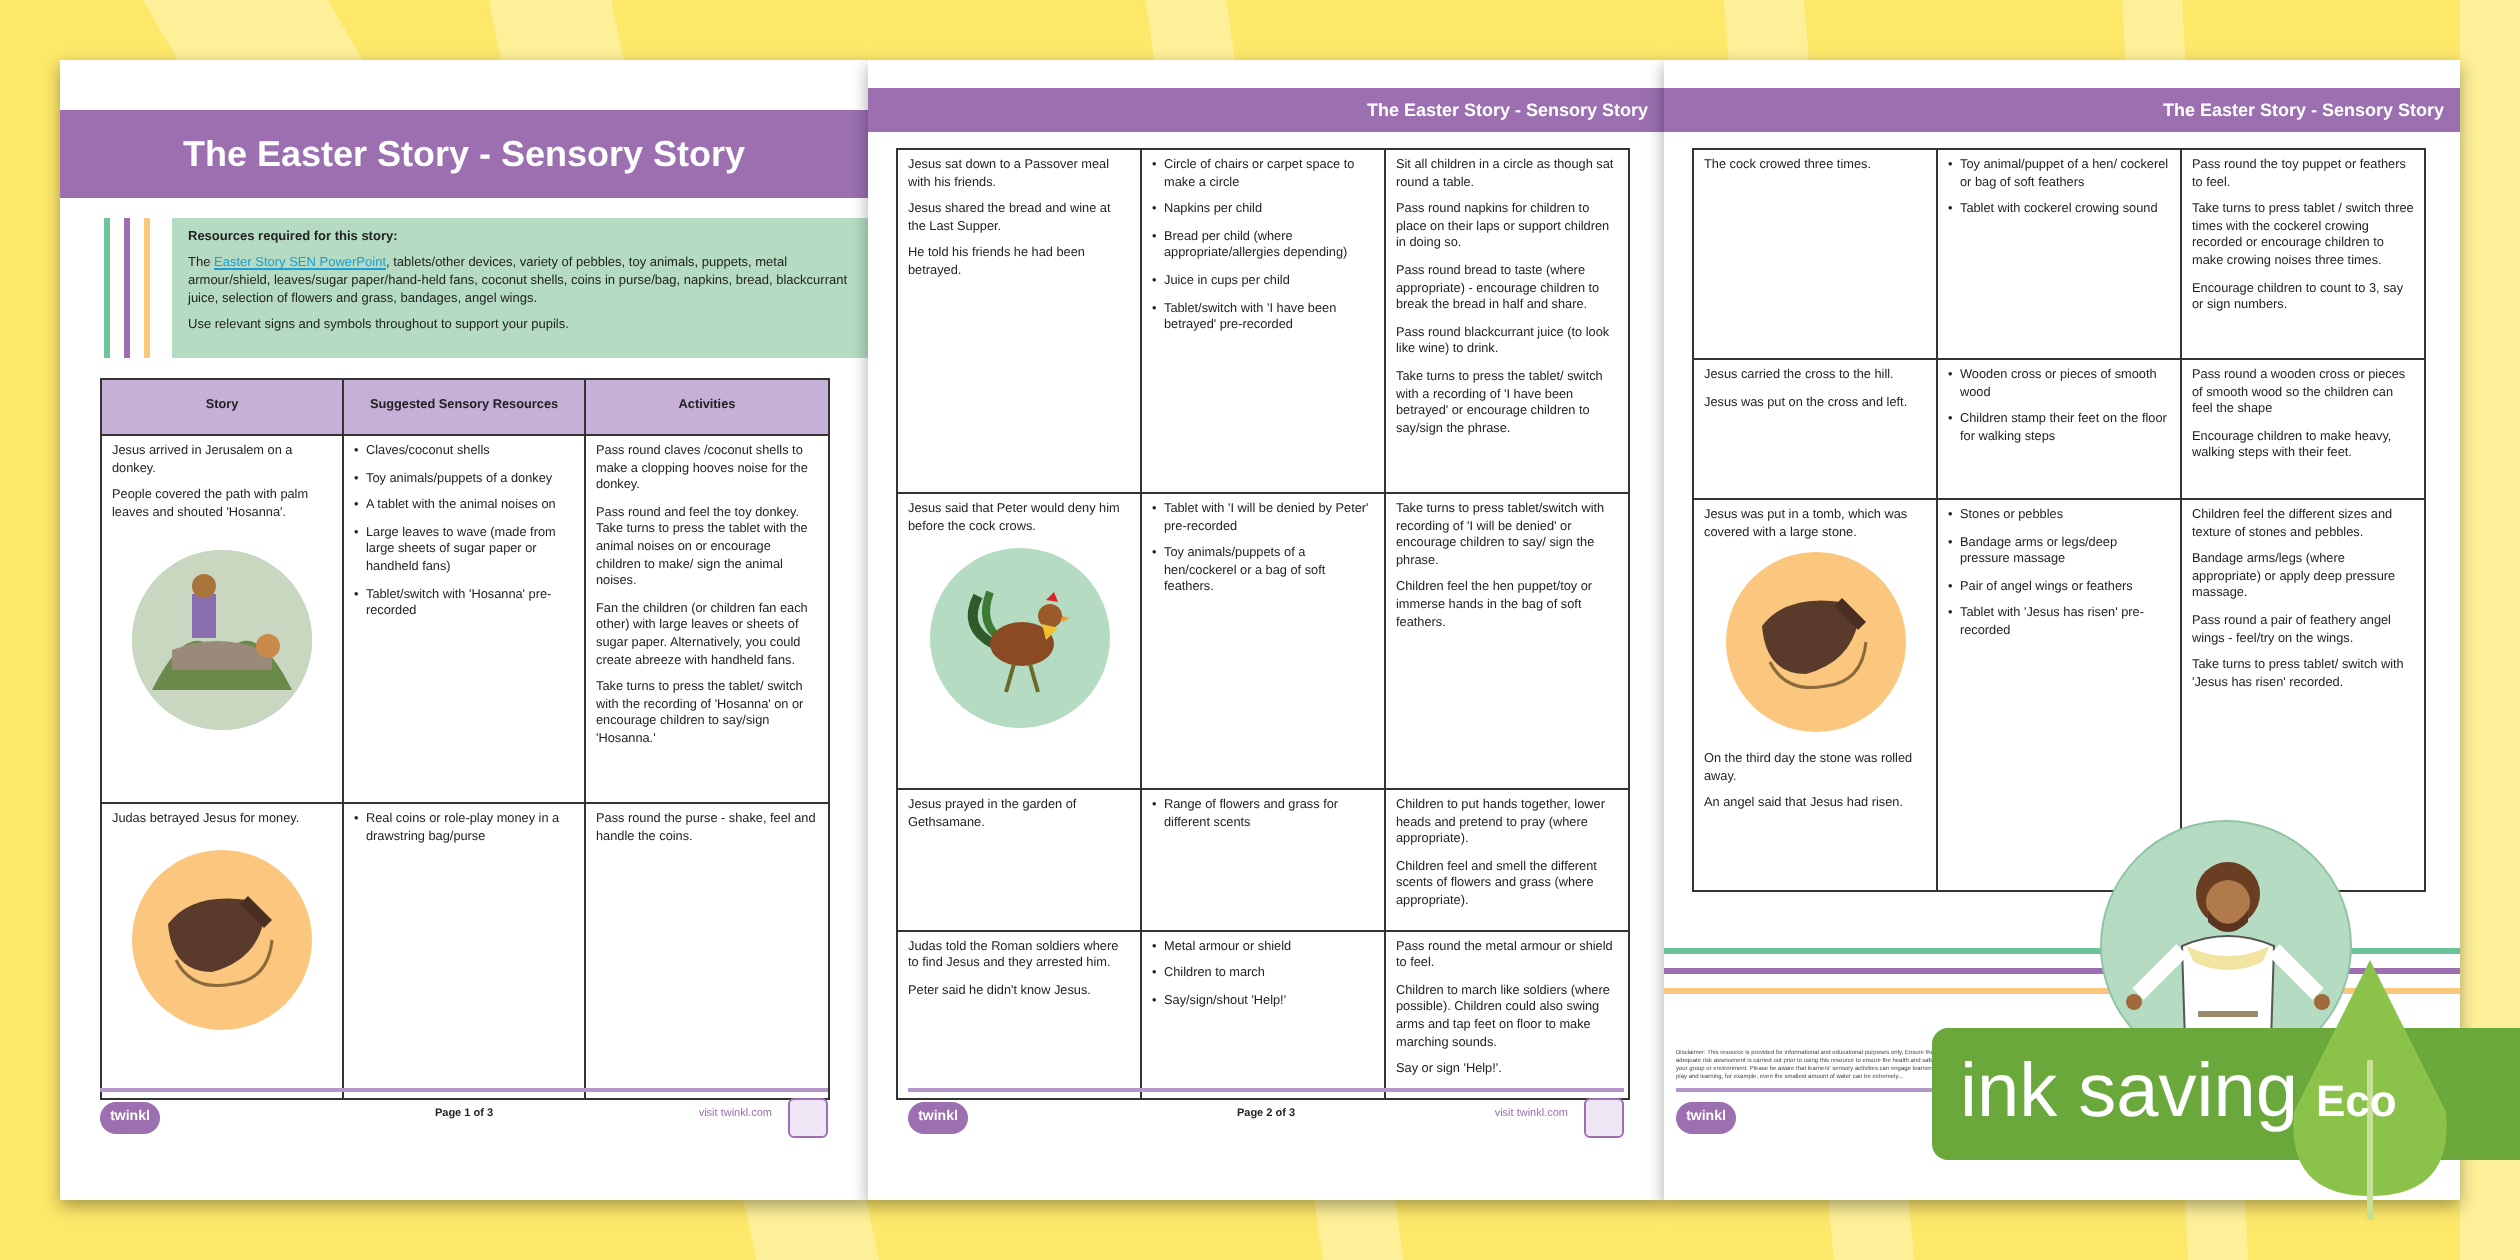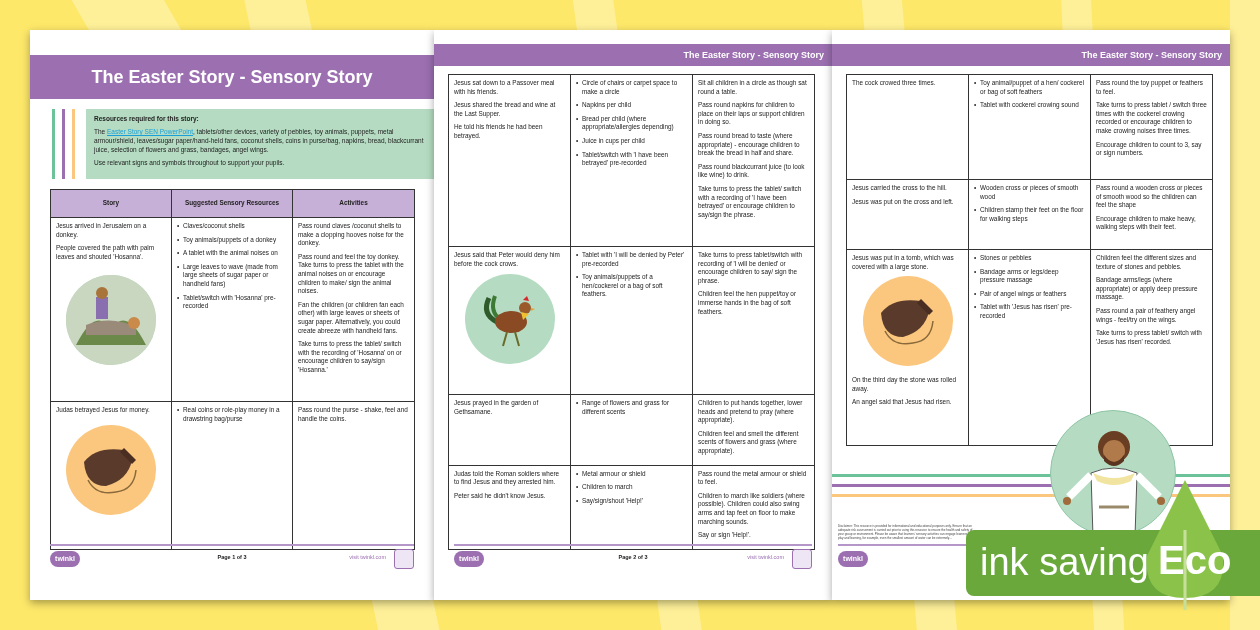--- a/index.html
+++ b/index.html
@@ -27,24 +27,24 @@
 td li{margin-bottom:5px;padding-left:6px;position:relative}
 td li:before{content:"•";position:absolute;left:0}
 .pic{width:90px;height:90px;border-radius:50%;margin:8px auto 0;display:flex;align-items:center;justify-content:center}
 .footer{position:absolute;left:20px;right:20px;bottom:30px;height:26px;border-top:2px solid #b496c8;font-size:5.5px}
 .footer .logo{position:absolute;left:0;top:5px;width:30px;height:16px;border-radius:8px;background:#9b6fb0;color:#fff;font-size:7px;font-weight:bold;text-align:center;line-height:16px}
 .footer .pg{position:absolute;left:0;right:0;top:8px;text-align:center;font-weight:bold}
 .footer .url{position:absolute;right:28px;top:8px;color:#9b6fb0}
 .footer .badge{position:absolute;right:0;top:3px;width:20px;height:20px;border:1px solid #9b6fb0;border-radius:3px;background:#efe6f5}
 .stripe{position:absolute;left:0;right:0;height:3px}
 .disc{position:absolute;left:6px;top:494px;width:140px;font-size:3px;line-height:4px;color:#444}
-.eco{position:absolute;left:966px;top:530px;width:294px;height:66px;background:#6aa83c;border-radius:8px 0 0 8px;z-index:5}
+.eco{position:absolute;left:966px;top:514px;width:294px;height:66px;background:#6aa83c;border-radius:8px 0 0 8px;z-index:5}
 .eco .ink{position:absolute;left:14px;top:8px;color:#fff;font-size:38px;line-height:48px}
 .leaf{position:absolute;left:1143px;top:480px;width:84px;height:130px;z-index:6}
-.eco-word{position:absolute;left:1158px;top:538px;font-size:40px;font-weight:bold;color:#fff;z-index:7}
+.eco-word{position:absolute;left:1158px;top:538px;font-size:22px;font-weight:bold;color:#fff;z-index:7}
 </style>
 </head>
 <body>
 
 <div class="rays">
   <div class="ray" style="left:60px;top:-20px;width:80px;height:700px;transform:rotate(-30deg)"></div>
   <div class="ray" style="left:240px;top:-20px;width:60px;height:700px;transform:rotate(-12deg)"></div>
   <div class="ray" style="left:570px;top:-20px;width:40px;height:700px;transform:rotate(-8deg)"></div>
   <div class="ray" style="left:860px;top:-20px;width:40px;height:700px;transform:rotate(-5deg)"></div>
   <div class="ray" style="left:1060px;top:-20px;width:30px;height:700px;transform:rotate(-3deg)"></div>

